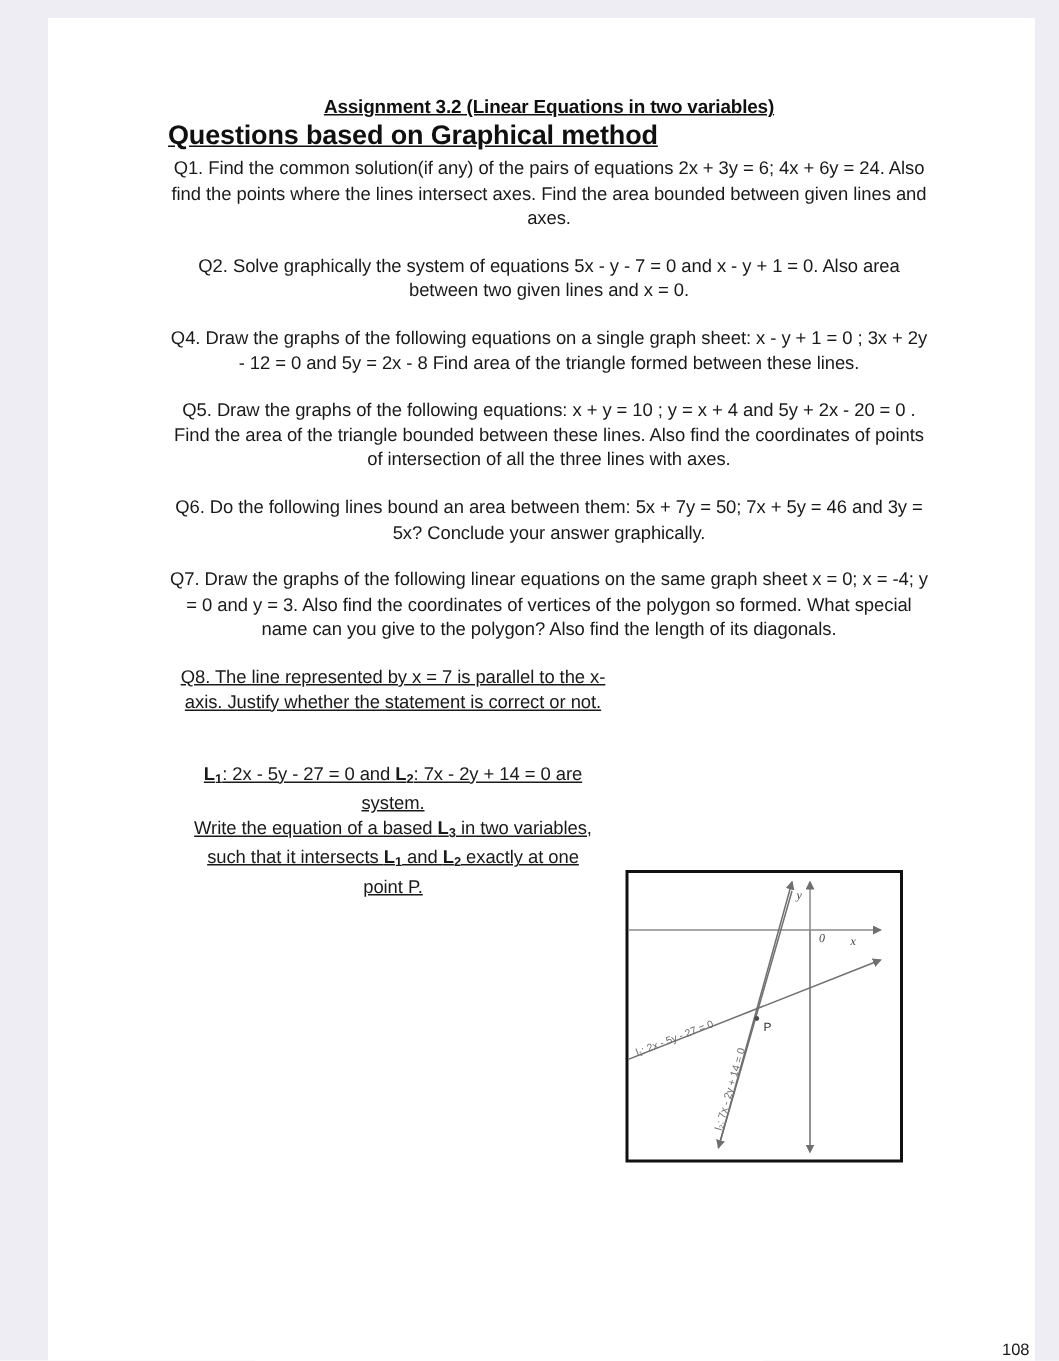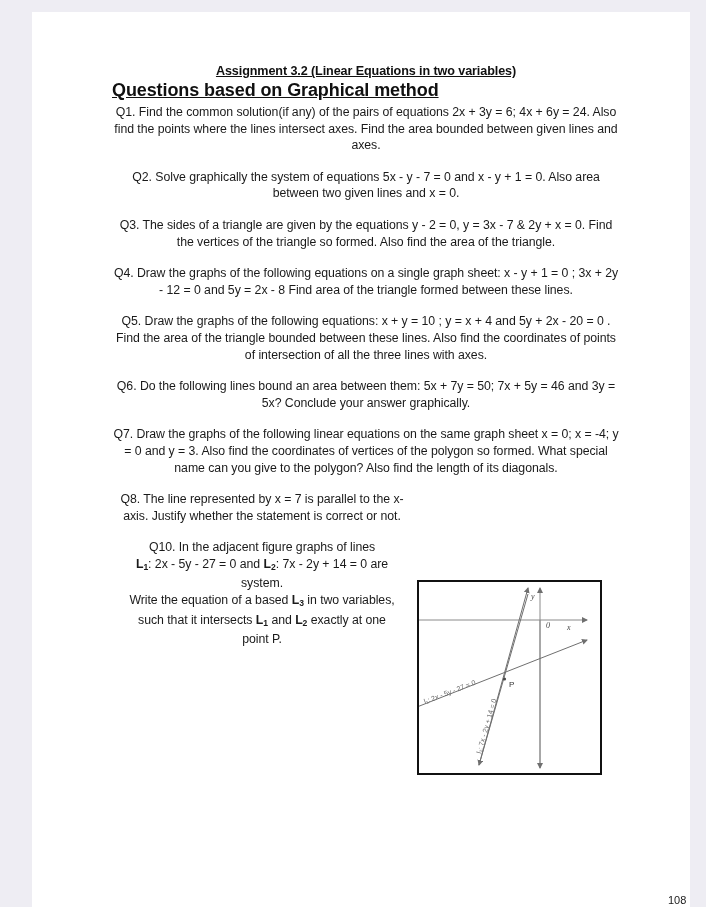--- a/index.html
+++ b/index.html
@@ -69,21 +69,21 @@
   .q.first { margin-top: 0; }
 
   .q b { font-weight: bold; }
   .q sub {
     font-size: 8.6px;
     font-weight: bold;
     vertical-align: -2px;
   }
 
   
-  .q.narrow { width: 300px; }
+  .q.narrow { width: 300px; text-decoration: underline; }
 
   #figure-box {
     position: absolute;
     left: 417px;
     top: 580px;
     width: 185px;
     height: 195px;
     border: 2.5px solid #111;
     background: #fff;
     box-sizing: border-box;
@@ -114,28 +114,27 @@
 <div id="page-sheet">
 
   <div class="doc-body">
 
     <div class="title-line"><span class="u">Assignment 3.2 (Linear Equations in two variables)</span></div>
 
     <div class="subtitle-line"><span class="u">Questions based on Graphical method</span></div>
 
     <p class="q first">Q1. Find the common solution(if any) of the pairs of equations 2x + 3y = 6; 4x + 6y = 24. Also find the points where the lines intersect axes. Find the area bounded between given lines and axes.</p>
     <p class="q">Q2. Solve graphically the system of equations 5x - y - 7 = 0 and x - y + 1 = 0. Also area between two given lines and x = 0.</p>
-    <p class="q">Q3. The sides of a triangle are given by the equations y - 2 = 0, y = 3x - 7 &amp; 2y + x = 0. Find the vertices of the triangle so formed. Also find the area of the triangle.</p>
     <p class="q">Q4. Draw the graphs of the following equations on a single graph sheet: x - y + 1 = 0 ; 3x + 2y - 12 = 0 and 5y = 2x - 8 Find area of the triangle formed between these lines.</p>
     <p class="q">Q5. Draw the graphs of the following equations: x + y = 10 ; y = x + 4 and 5y + 2x - 20 = 0 . Find the area of the triangle bounded between these lines. Also find the coordinates of points of intersection of all the three lines with axes.</p>
     <p class="q">Q6. Do the following lines bound an area between them: 5x + 7y = 50; 7x + 5y = 46 and 3y = 5x? Conclude your answer graphically.</p>
     <p class="q">Q7. Draw the graphs of the following linear equations on the same graph sheet x = 0; x = -4; y = 0 and y = 3. Also find the coordinates of vertices of the polygon so formed. What special name can you give to the polygon? Also find the length of its diagonals.</p>
     <p class="q narrow">Q8. The line represented by x = 7 is parallel to the x-axis. Justify whether the statement is correct or not.</p>
 
-    <p class="q narrow"><span>Q10. In the adjacent figure graphs of  lines</span><br>
+    <p class="q narrow"><br>
       <b><span>L</span><sub>1</sub></b><span>: 2x - 5y - 27 = 0 and </span><b><span>L</span><sub>2</sub></b><span>: 7x - 2y + 14 = 0 are</span><br>
       <span>system.</span><br>
       <span>Write the equation of a based </span><b><span>L</span><sub>3</sub></b><span> in two variables,</span><br>
       <span>such that it intersects </span><b><span>L</span><sub>1</sub></b><span> and </span><b><span>L</span><sub>2</sub></b><span> exactly at one</span><br>
       <span>point P.</span>
     </p>
 
   </div>
 
   <div id="page-number">108</div>

